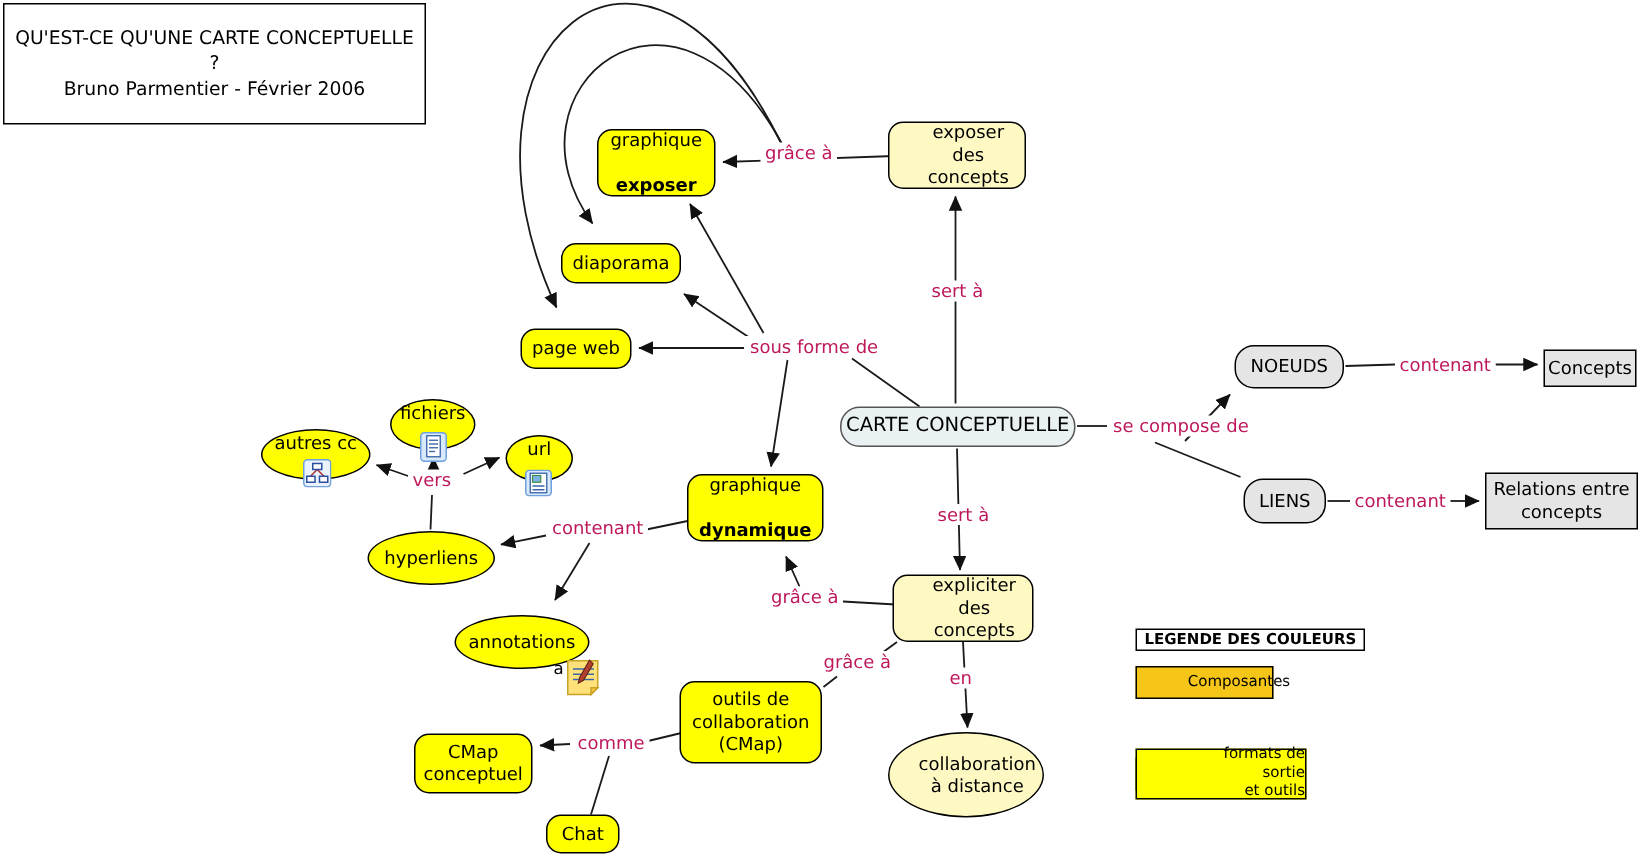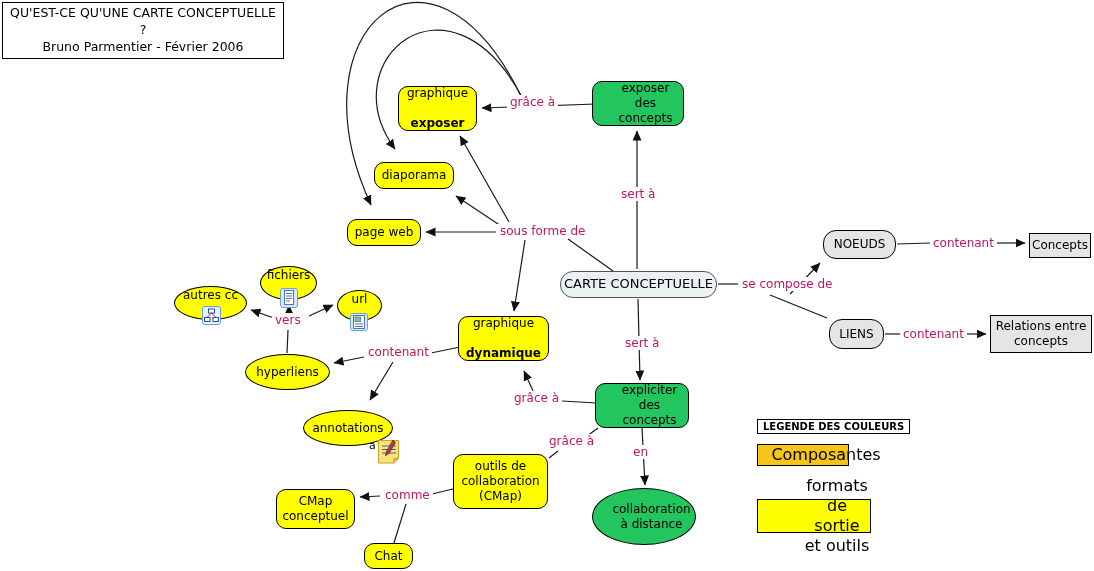--- a/index.html
+++ b/index.html
@@ -6,45 +6,45 @@
   body{font-family:"DejaVu Sans","Liberation Sans",sans-serif;}
   #stage{position:relative;width:1094px;height:571px;background:#fff;overflow:hidden;}
   svg.wires{position:absolute;left:0;top:0;z-index:1;}
   .node{
     position:absolute;box-sizing:border-box;z-index:2;
     display:flex;align-items:center;justify-content:center;
     text-align:center;font-size:12px;line-height:1.25;
     white-space:pre-line;border:1.6px solid #000;color:#000;padding:1px 2px;
   }
   .yellow{background:#FFFF00;}
-  .green{background:#22c55e;padding-left:17px;}
+  .green{background:#fef9c3;padding-left:17px;}
   .amber{background:#e5e5e5;}
   .round{border-radius:10px;}
   .pill{border-radius:13px;}
   .sq{border-radius:0;}
   .ellipse{border-radius:50%;}
   .main{background:#EAF1F2;border:1.5px solid #555;border-radius:13px;font-size:13px;}
   .blk{display:block;}
   .bold{font-weight:bold;}
   .label{
     position:absolute;z-index:2;font-size:12px;background:#fff;
     padding:0 3px;white-space:nowrap;color:#be185d;
   }
   .title-box{
     position:absolute;left:2px;top:2px;width:276px;z-index:2;
     border:1.3px solid #000;background:#fff;text-align:center;
-    font-size:12.5px;line-height:1.35;padding:2px 2px;
+    font-size:12.5px;line-height:1.35;padding:14px 2px;
   }
   .legend-title{
     position:absolute;z-index:2;border:1.4px solid #000;background:#fff;
     font-weight:bold;font-size:10px;padding:1px 5px;white-space:nowrap;
   }
   .legend-item{
     position:absolute;box-sizing:border-box;z-index:2;border:1.3px solid #000;
-    font-size:16px;text-align:center;white-space:pre-line;
+    font-size:10px;text-align:right;white-space:pre-line;
     display:flex;align-items:center;justify-content:center;line-height:1.25;padding-left:46px;
   }
   .res-icon{position:absolute;z-index:3;display:block;line-height:0;}
 </style>
 </head>
 <body>
 
 <div id="stage">
 
   <svg class="wires" width="1094" height="571" viewBox="0 0 1094 571">

